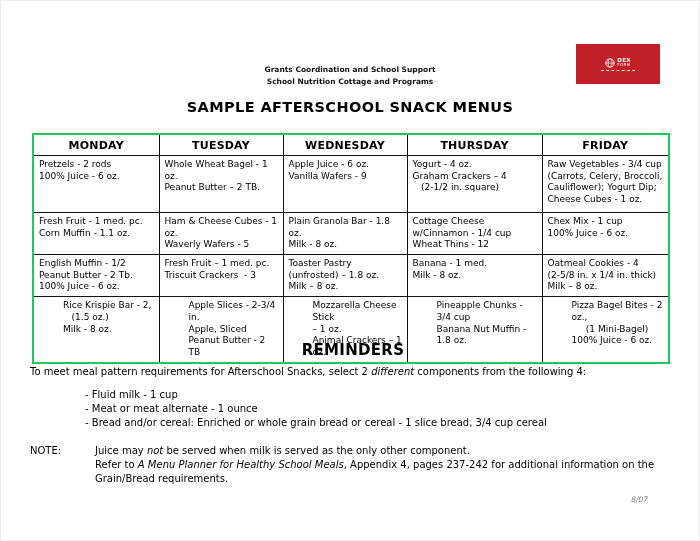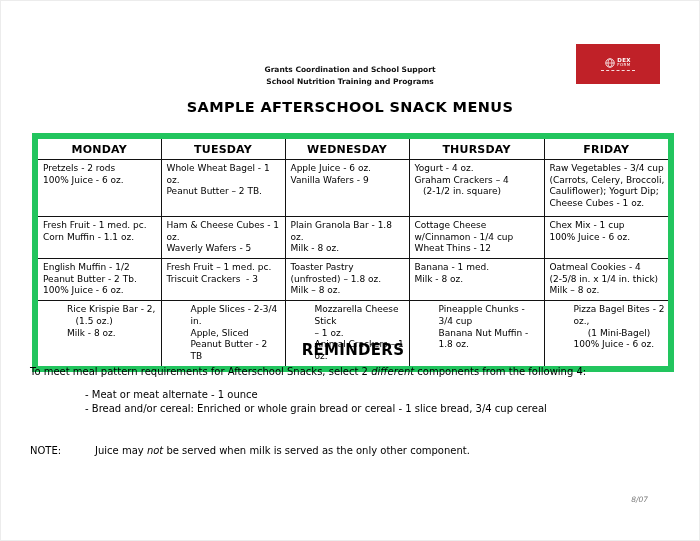--- a/index.html
+++ b/index.html
@@ -27,21 +27,21 @@
   .logo-underline { width:34px; border-top:1px dashed rgba(255,255,255,0.85); margin-top:2px; }
 
   .doc-title {
     position:absolute; top:99px; left:0; width:100%; text-align:center;
     font-size:14.5px; font-weight:bold; letter-spacing:0.4px;
   }
 
   .table-wrap { position:absolute; left:32px; top:133px; width:636px; }
   table.menu {
     border-collapse:collapse; table-layout:fixed; width:636px;
-    border:6px solid #22c55e;
+    border:2px solid #22c55e;
   }
   table.menu th, table.menu td { border:1px solid #121212; }
   table.menu th {
     height:20px; font-size:11px; font-weight:bold; text-align:center;
     vertical-align:middle; padding:0; letter-spacing:0.2px;
   }
   table.menu td {
     vertical-align:top; padding:3px 3px 3px 5px;
     font-size:9px; line-height:1.3; white-space:pre-wrap;
     overflow:hidden;
@@ -74,21 +74,21 @@
     font-size:7.5px; font-style:italic; color:#7a7a7a;
   }
 </style>
 </head>
 <body>
 
 <div class="page-frame"></div>
 
 <div class="org-header">
   <div>Grants Coordination and School Support</div>
-  <div>School Nutrition Training and Programs</div>
+  <div>School Nutrition Cottage and Programs</div>
 </div>
 
 <div class="logo" style="background: rgb(192, 33, 40);">
   <div class="logo-lockup">
     <svg class="logo-globe" viewBox="0 0 10 10">
       <circle cx="5" cy="5" r="4.2" fill="none" stroke="#ffffff" stroke-width="0.9"></circle>
       <ellipse cx="5" cy="5" rx="2" ry="4.2" fill="none" stroke="#ffffff" stroke-width="0.7"></ellipse>
       <line x1="0.8" y1="5" x2="9.2" y2="5" stroke="#ffffff" stroke-width="0.7"></line>
     </svg>
     <div class="logo-text">
@@ -184,24 +184,26 @@
       </tr>
     </tbody>
   </table>
 </div>
 
 <div class="reminders-title">REMINDERS</div>
 
 <div class="reminders-intro"><span>To meet meal pattern requirements for Afterschool Snacks, select 2 </span><span class="it">different</span><span> components from the following 4:</span></div>
 
 <div class="reminders-list">
+  <div>- Fluid milk - 1 cup</div>
   <div>- Meat or meat alternate - 1 ounce</div>
   <div>- Bread and/or cereal:  Enriched or whole grain bread or cereal - 1 slice bread, 3/4 cup cereal</div>
 </div>
 
 <div class="note-block">
   <div class="note-label">NOTE:</div>
   <div class="note-content">
     <div><span>Juice may </span><span class="it">not</span><span> be served when milk is served as the only other component.</span></div>
+    <div><span>Refer to </span><span class="it">A Menu Planner for Healthy School Meals</span><span>, Appendix 4, pages 237-242 for additional information on the Grain/Bread requirements.</span></div>
   </div>
 </div>
 
 <div class="footer-date">8/07</div>
 
 </body></html>

